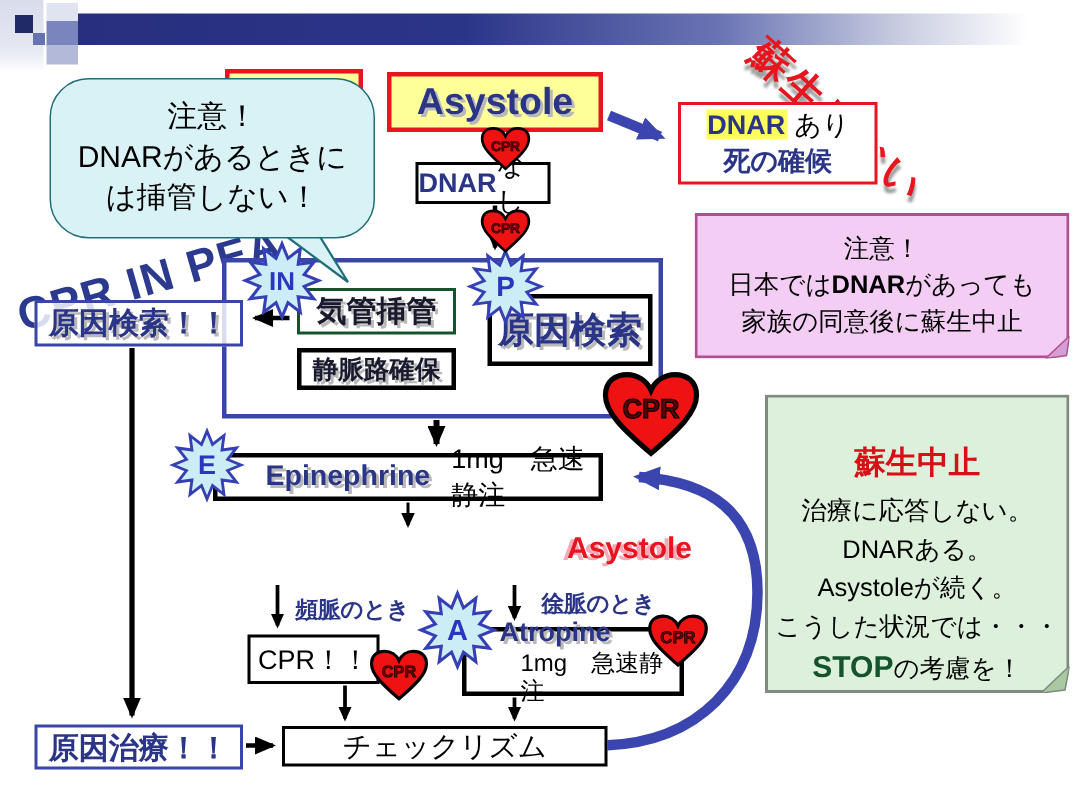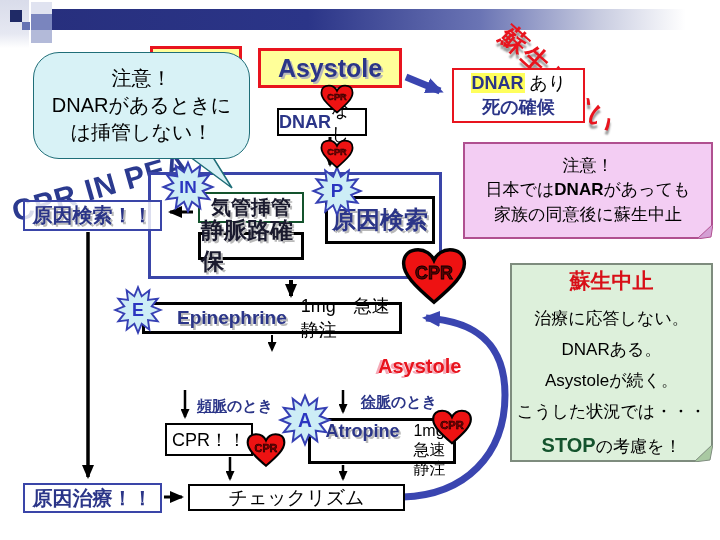--- a/index.html
+++ b/index.html
@@ -106,21 +106,21 @@
   <div class="box" style="left:452px;top:68px;width:133px;height:55px;border:2.5px solid #E8141E;flex-direction:column;font-size:18px;line-height:1.3;">
     <div>
       <span class="navy" style="background:#FFFF5C;padding:0 1px;">DNAR</span><span> あり</span>
     </div>
     <div class="navy">死の確候</div>
   </div>
 
   <div class="box" style="left:198px;top:192px;width:106px;height:31px;border:2px solid #14532d;font-size:20px;font-weight:bold;">
     <span class="shadowed" style="color:#1a1a2e;">気管挿管</span>
   </div>
-  <div class="box" style="left:198px;top:232px;width:106px;height:28px;border:3px solid #000;font-size:23px;font-weight:bold;">
+  <div class="box" style="left:198px;top:232px;width:106px;height:28px;border:3px solid #000;font-size:17px;font-weight:bold;">
     <span class="shadowed" style="color:#1a1a2e;">静脈路確保</span>
   </div>
   <div class="box" style="left:325px;top:196px;width:110px;height:48px;border:3.5px solid #000;font-size:24px;">
     <span class="navy shadowed">原因検索</span>
   </div>
 
   <div class="box" style="left:23px;top:200px;width:139px;height:31px;border:2.5px solid #3A45A8;background:rgba(255,255,255,0.82);font-size:20px;">
     <span class="navy shadowed">原因検索！！</span>
   </div>
   <div class="box" style="left:23px;top:483px;width:139px;height:30px;border:2.5px solid #3A45A8;font-size:20px;">
@@ -139,21 +139,21 @@
     <span class="navy" style="text-decoration:underline;">頻脈</span><span class="navy">のとき</span>
   </div>
   <div class="rot" style="left:361px;top:393px;font-size:15px;z-index:4;">
     <span class="navy" style="text-decoration:underline;">徐脈</span><span class="navy">のとき</span>
   </div>
 
   <div class="box" style="left:165px;top:423px;width:88px;height:33px;font-size:18px;">
     <span>CPR！！</span>
   </div>
 
-  <div class="box" style="left:308px;top:418px;width:148px;height:46px;border:3.5px solid #000;flex-direction:row;align-items:flex-start;padding-left:22px;line-height:1.2;">
+  <div class="box" style="left:308px;top:418px;width:148px;height:46px;border:3.5px solid #000;flex-direction:column;align-items:flex-start;padding-left:22px;line-height:1.2;">
     <span class="navy shadowed" style="font-size:18px;">Atropine</span>
     <span style="font-size:16px;margin-left:14px;">1mg　急速静注</span>
   </div>
 
   <div class="box" style="left:188px;top:484px;width:217px;height:27px;font-size:19px;text-align:center;">
     <span>チェックリズム</span>
   </div>
 
   <svg class="badge" style="left:160px;top:159px;width:56px;height:56px;" viewBox="-55 -55 110 110">
     <polygon points="48,0 29,7.8 41.6,24 21.2,21.2 24,41.6 7.8,29 0,48 -7.8,29 -24,41.6 -21.2,21.2 -41.6,24 -29,7.8 -48,0 -29,-7.8 -41.6,-24 -21.2,-21.2 -24,-41.6 -7.8,-29 0,-48 7.8,-29 24,-41.6 21.2,-21.2 41.6,-24 29,-7.8"></polygon>
@@ -208,21 +208,21 @@
     <div>注意！</div>
     <div><span>日本では</span><b>DNAR</b><span>があっても</span></div>
     <div>家族の同意後に蘇生中止</div>
   </div>
   <svg class="fold" style="left:697px;top:224px;" width="16" height="15">
     <polygon points="0,15 16,0 14,13" fill="#D49FD4" stroke="#B05090" stroke-width="1"></polygon>
   </svg>
 
   <div class="note" style="left:510px;top:263px;width:203px;height:199px;background:#DDF0DB;border:2px solid #7E8C7E;
        clip-path:polygon(0 0,100% 0,100% calc(100% - 17px),calc(100% - 17px) 100%,0 100%);
-       font-size:17px;color:#000;display:flex;flex-direction:column;justify-content:space-between;line-height:1.5;">
+       font-size:17px;color:#000;display:flex;flex-direction:column;justify-content:flex-end;line-height:1.5;">
     <div style="color:#D80F17;font-weight:bold;font-size:21px;margin-bottom:4px;">蘇生中止</div>
     <div>治療に応答しない。</div>
     <div>DNARある。</div>
     <div>Asystoleが続く。</div>
     <div>こうした状況では・・・</div>
     <div><span style="color:#14532d;font-weight:bold;font-size:20px;">STOP</span><span>の考慮を！</span></div>
   </div>
   <svg class="fold" style="left:694px;top:444px;" width="19" height="18">
     <polygon points="0,18 19,0 16,16" fill="#A9C9A2" stroke="#7E8C7E" stroke-width="1"></polygon>
   </svg>

